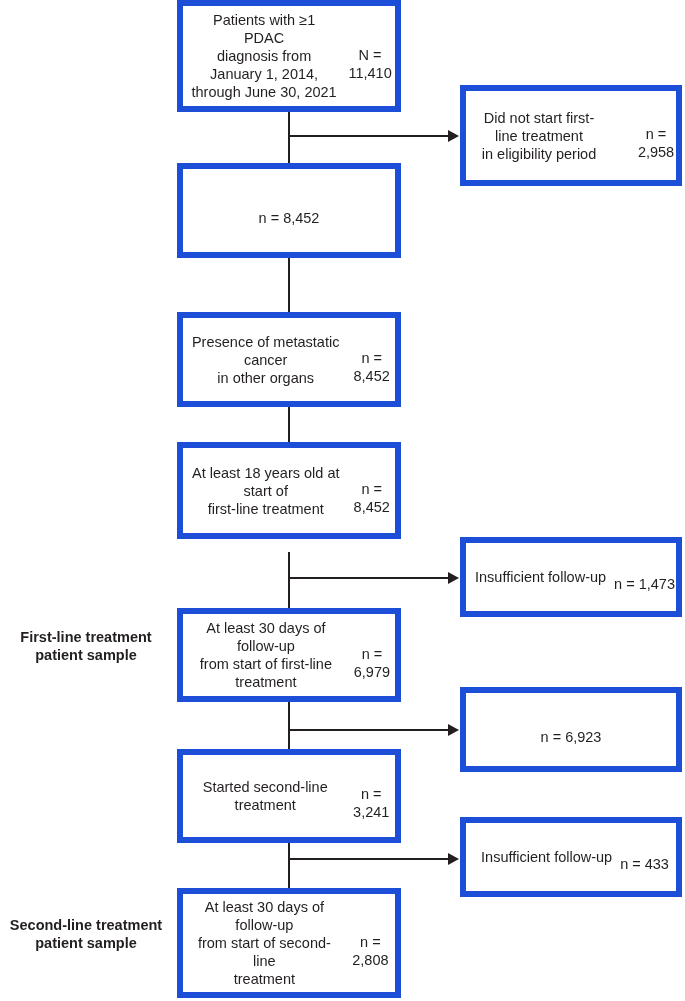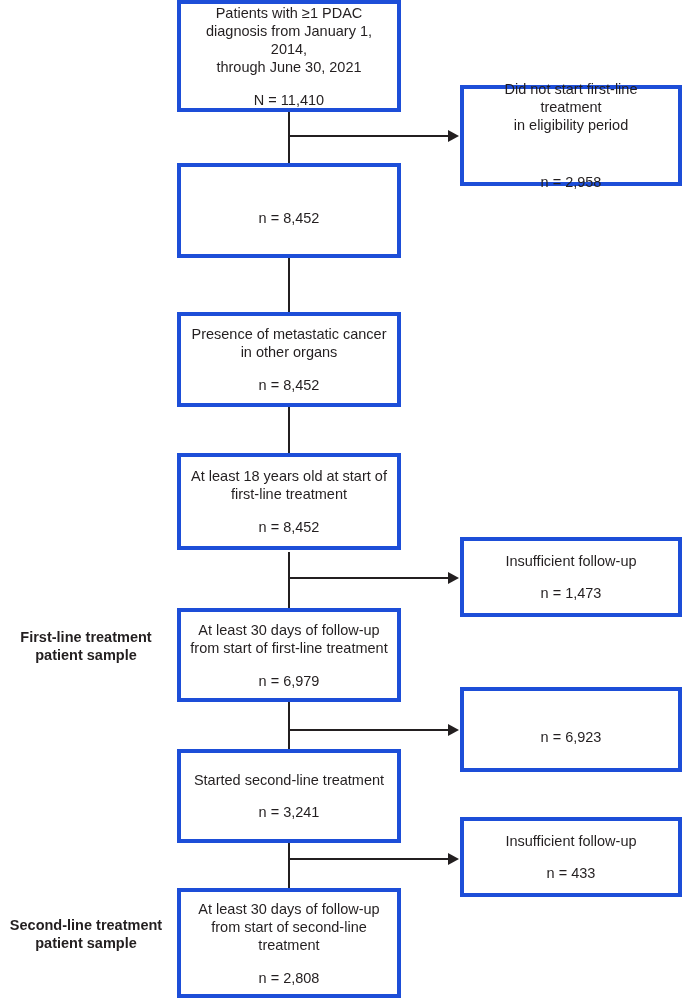--- a/index.html
+++ b/index.html
@@ -11,24 +11,24 @@
     position: relative;
     width: 685px;
     height: 1001px;
     background: #ffffff;
     font-family: "Liberation Sans", sans-serif;
     overflow: hidden;
   }
   .box {
     position: absolute;
     box-sizing: border-box;
-    border: 4px solid #1d4ed8;
+    border: 6px solid #1d4ed8;
     background: #ffffff;
     display: flex;
-    flex-direction: column;
+    flex-direction: row;
     align-items: center;
     justify-content: center;
     text-align: center;
     color: #231f20;
     font-size: 14.5px;
     line-height: 18px;
     z-index: 3;
   }
   .box .title {
     display: block;
@@ -109,21 +109,21 @@
   <div class="box" style="left:177px; top:163px; width:224px; height:95px;">
     <span class="count">n = 8,452</span>
   </div>
 
   <div class="box" style="left:177px; top:312px; width:224px; height:95px;">
     <span class="title">Presence of metastatic cancer
 in other organs</span>
     <span class="count">n = 8,452</span>
   </div>
 
-  <div class="box" style="left:177px; top:453px; width:224px; height:97px;">
+  <div class="box" style="left:177px; top:442px; width:224px; height:97px;">
     <span class="title">At least 18 years old at start of
 first-line treatment</span>
     <span class="count">n = 8,452</span>
   </div>
 
   <div class="box" style="left:177px; top:608px; width:224px; height:94px;">
     <span class="title">At least 30 days of follow-up
 from start of first-line treatment</span>
     <span class="count">n = 6,979</span>
   </div>

